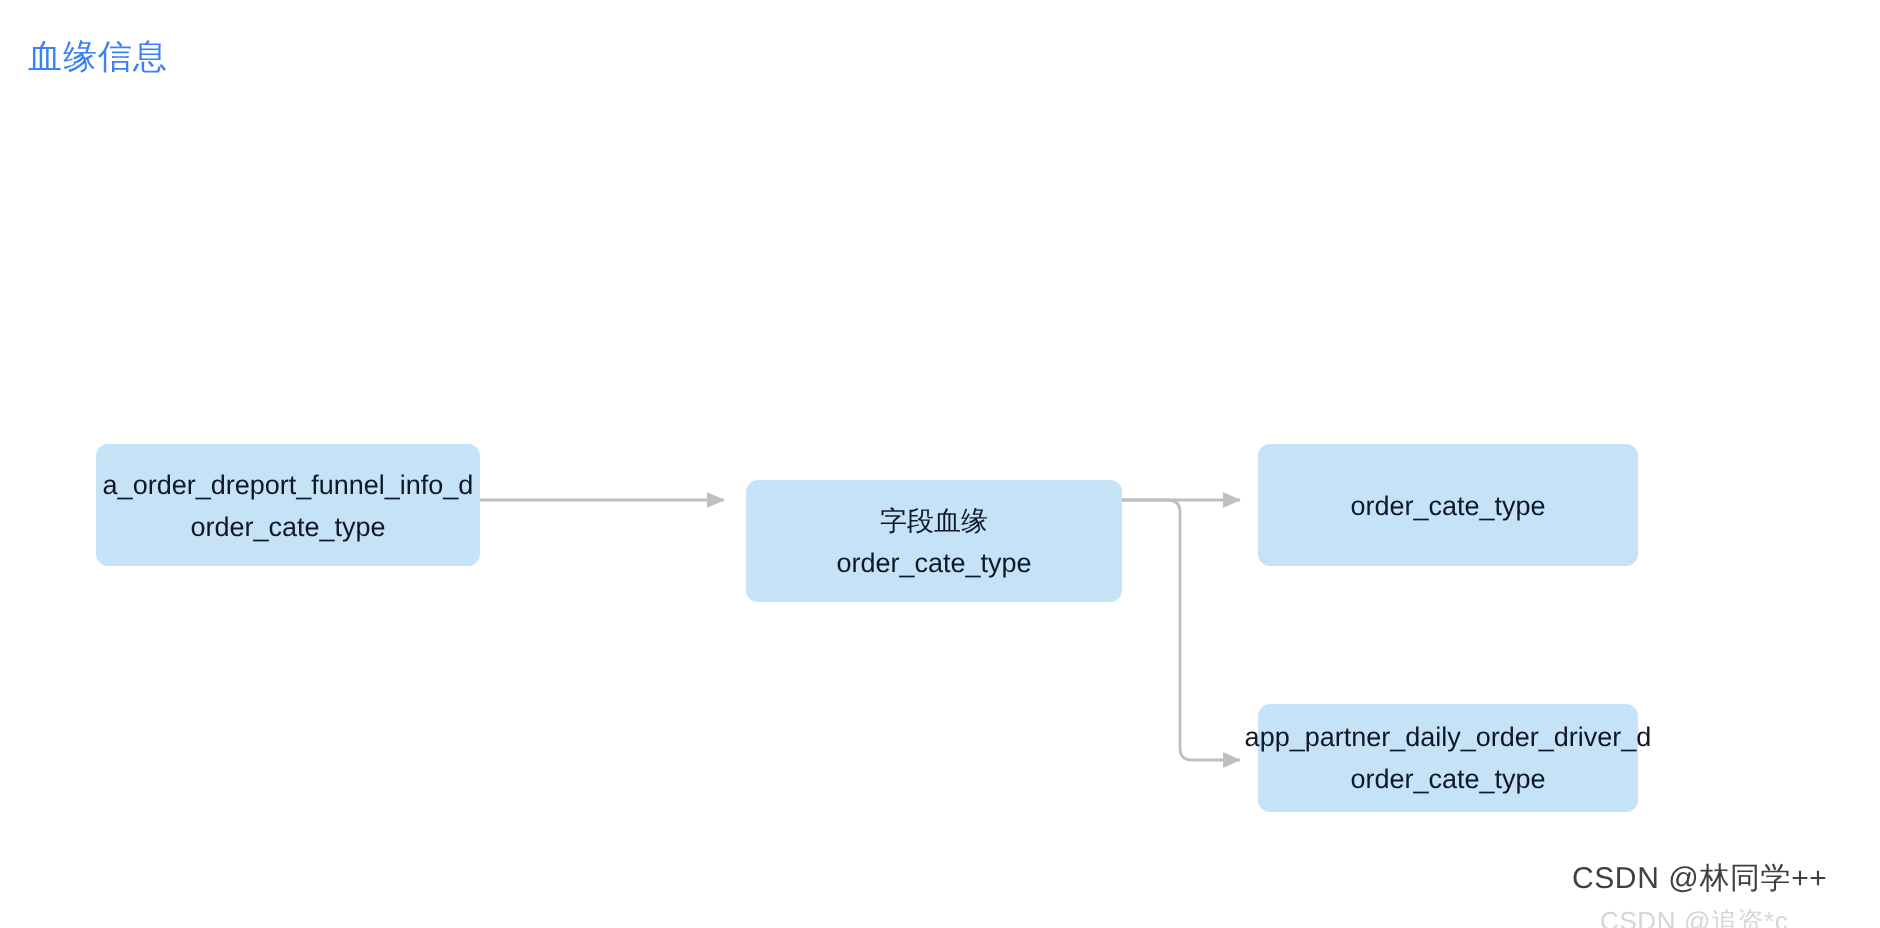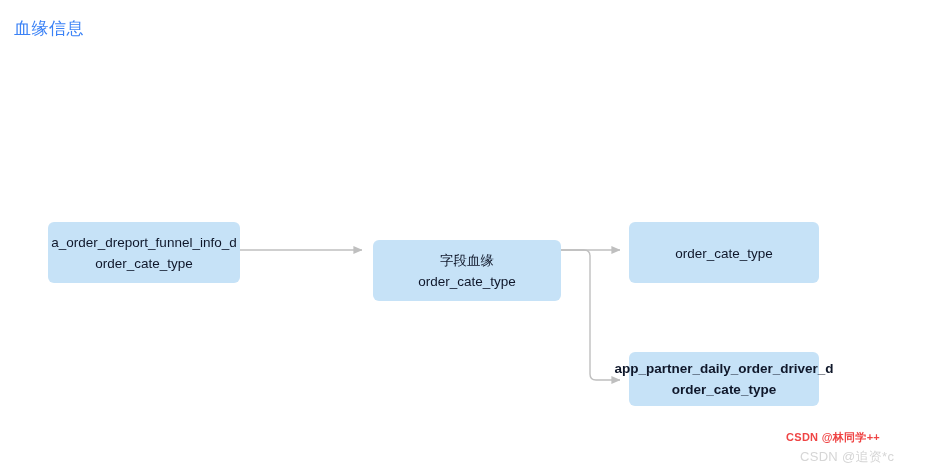--- a/index.html
+++ b/index.html
@@ -62,37 +62,36 @@
     pointer-events: none;
   }
 
   .node-label .ln1 { display: block; }
   .node-label .ln2 { display: block; }
 
   
   #node-source       { left: 48px;  top: 222px; width: 192px; height: 61px; }
   #node-center       { left: 373px; top: 240px; width: 188px; height: 61px; }
   #node-target-top   { left: 629px; top: 222px; width: 190px; height: 61px; }
-  #node-target-bottom{ left: 629px; top: 352px; width: 190px; height: 54px; font-weight: bold; }
+  #node-target-bottom{ left: 629px; top: 352px; width: 190px; height: 54px; }
 
   #watermark {
     position: absolute;
     left: 786px;
     top: 430px;
     width: 154px;
     text-align: left;
     pointer-events: none;
   }
   #watermark .wm-line1 {
     display: block;
-    font-size: 11px;
-    color: #ef4444;
+    font-size: 15px;
+    color: #404040;
     white-space: nowrap;
     letter-spacing: 0.3px;
-    font-weight: bold;
   }
   #watermark .wm-line2 {
     display: block;
     font-size: 13px;
     color: #d6d6d6;
     white-space: nowrap;
     letter-spacing: 0.3px;
     margin-left: 14px;
     margin-top: 3px;
   }

